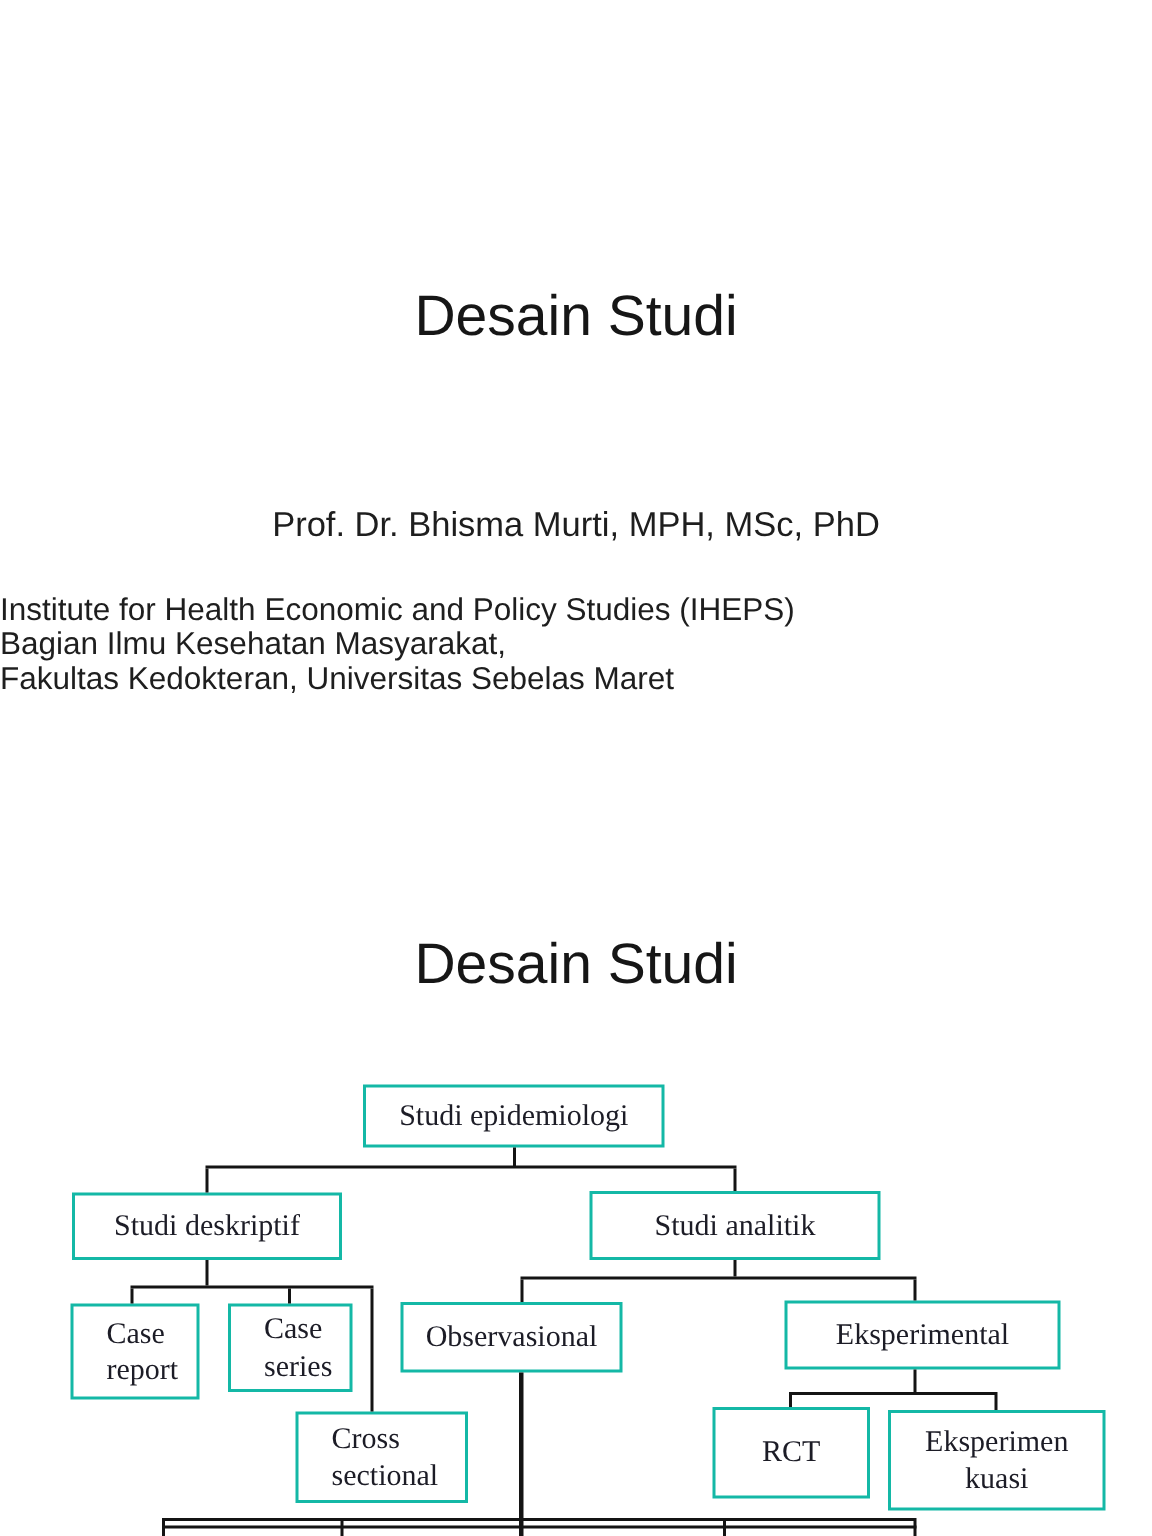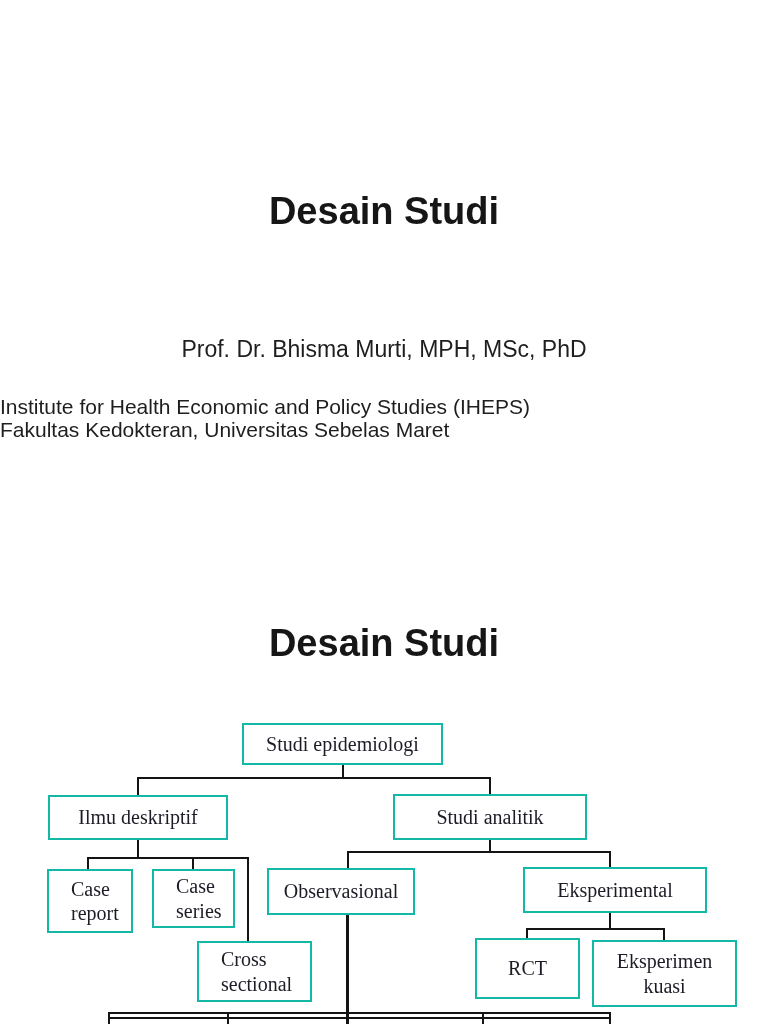--- a/index.html
+++ b/index.html
@@ -2,21 +2,21 @@
 <html><head>
 <meta charset="utf-8">
 <style>
   html,body { margin:0; padding:0; background:#fff; }
   .page {
     position:relative; width:768px; height:1024px; background:#ffffff;
     font-family:"Liberation Sans", sans-serif; color:#1a1a1a; overflow:hidden;
   }
   .title {
     position:absolute; left:0; width:768px; margin:0;
-    text-align:center; font-size:38px; font-weight:700; color:#161616;
+    text-align:center; font-size:38px; font-weight:400; color:#161616;
   }
   .title.t1 { top:190px; }
   .title.t2 { top:622px; }
   .author {
     position:absolute; top:336px; left:0; width:768px; margin:0;
     text-align:center; font-size:23px; font-weight:400; color:#1e1e1e;
   }
   .affil {
     position:absolute; top:395px; left:0; width:768px;
     font-size:21px; line-height:23px; color:#1e1e1e;
@@ -34,27 +34,28 @@
 </style>
 </head>
 <body>
 
 <div class="page">
 
   <h1 class="title t1">Desain Studi</h1>
   <p class="author">Prof. Dr. Bhisma Murti, MPH, MSc, PhD</p>
   <div class="affil">
     <div>Institute for Health Economic and Policy Studies (IHEPS)</div>
+    <div>Bagian Ilmu Kesehatan Masyarakat,</div>
     <div>Fakultas Kedokteran, Universitas Sebelas Maret</div>
   </div>
 
   <h1 class="title t2">Desain Studi</h1>
 
   <div class="box" style="left:242px; top:723px; width:201px; height:42px;">Studi epidemiologi</div>
-  <div class="box" style="left:48px; top:795px; width:180px; height:45px;">Ilmu deskriptif</div>
+  <div class="box" style="left:48px; top:795px; width:180px; height:45px;">Studi deskriptif</div>
   <div class="box" style="left:393px; top:794px; width:194px; height:46px;">Studi analitik</div>
   <div class="box leftal" style="left:47px; top:869px; width:86px; height:64px;">Case report</div>
   <div class="box leftal" style="left:152px; top:869px; width:83px; height:59px;">Case series</div>
   <div class="box" style="left:267px; top:868px; width:148px; height:47px;">Observasional</div>
   <div class="box" style="left:523px; top:867px; width:184px; height:46px;">Eksperimental</div>
   <div class="box leftal" style="left:197px; top:941px; width:115px; height:61px;">Cross sectional</div>
   <div class="box" style="left:475px; top:938px; width:105px; height:61px;">RCT</div>
   <div class="box" style="left:592px; top:940px; width:145px; height:67px;">Eksperimen kuasi</div>
 
   <i class="ln" style="left:342px; top:765px; width:2px;  height:13px;"></i>

